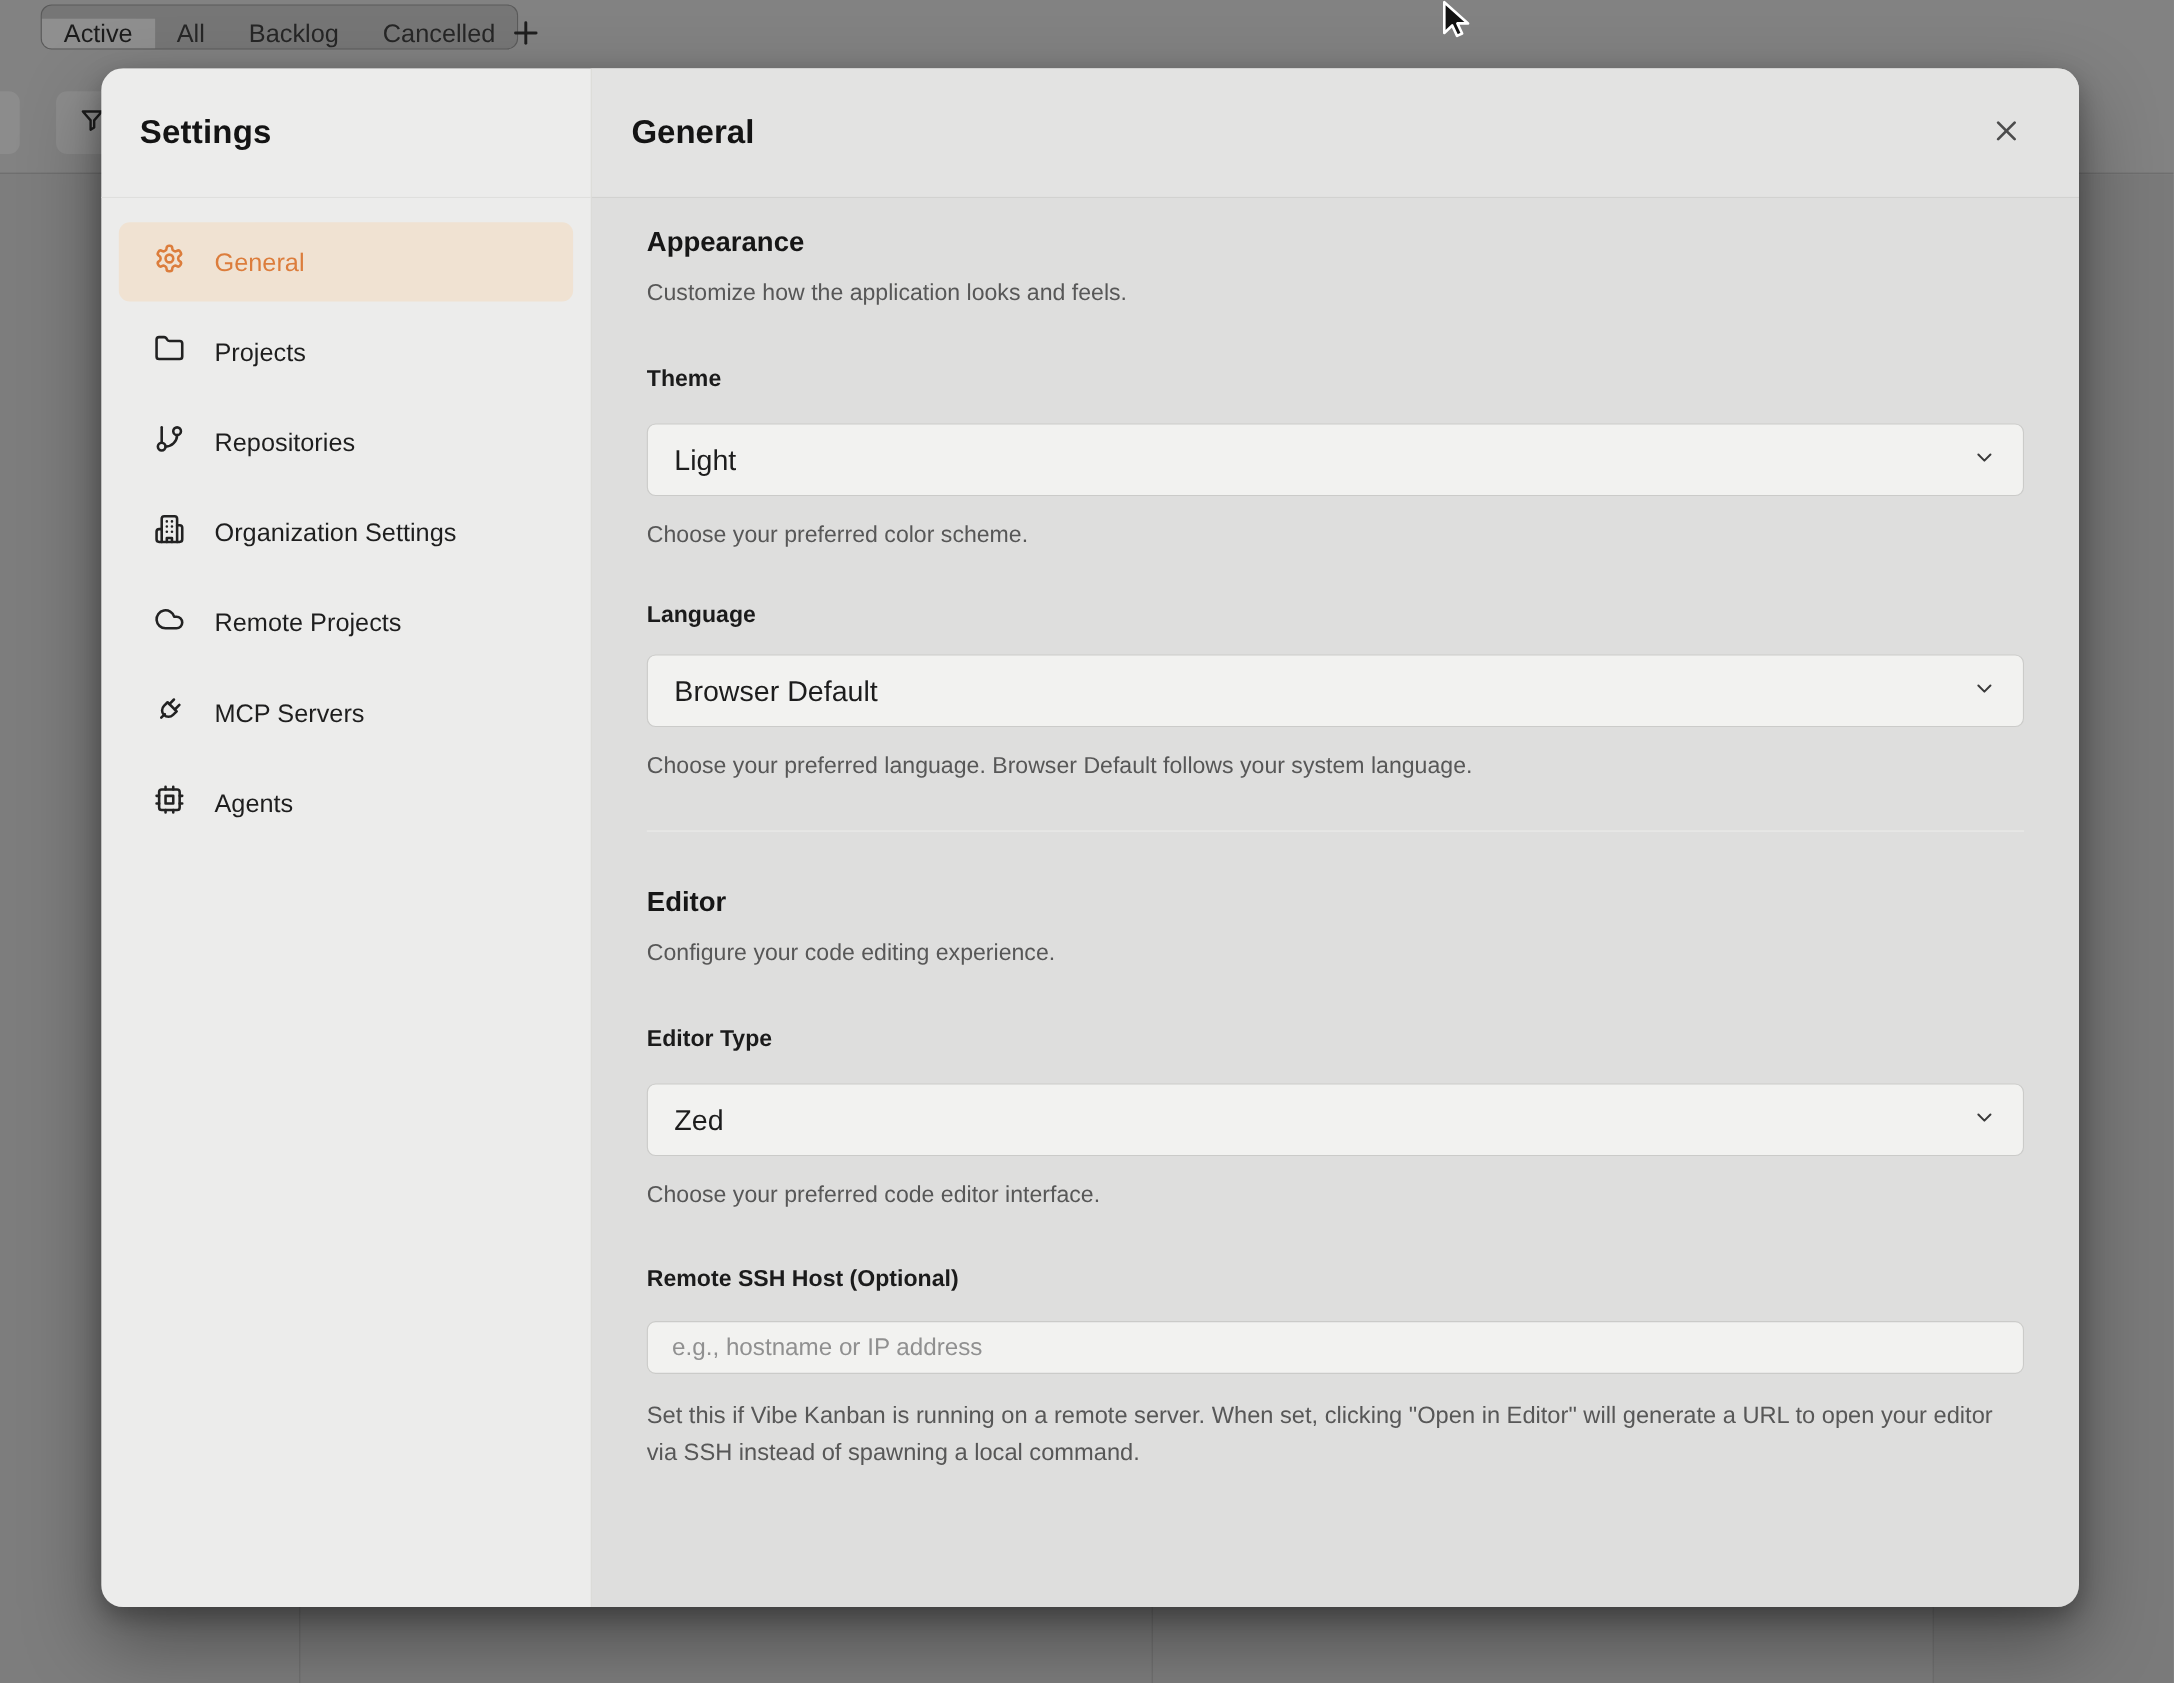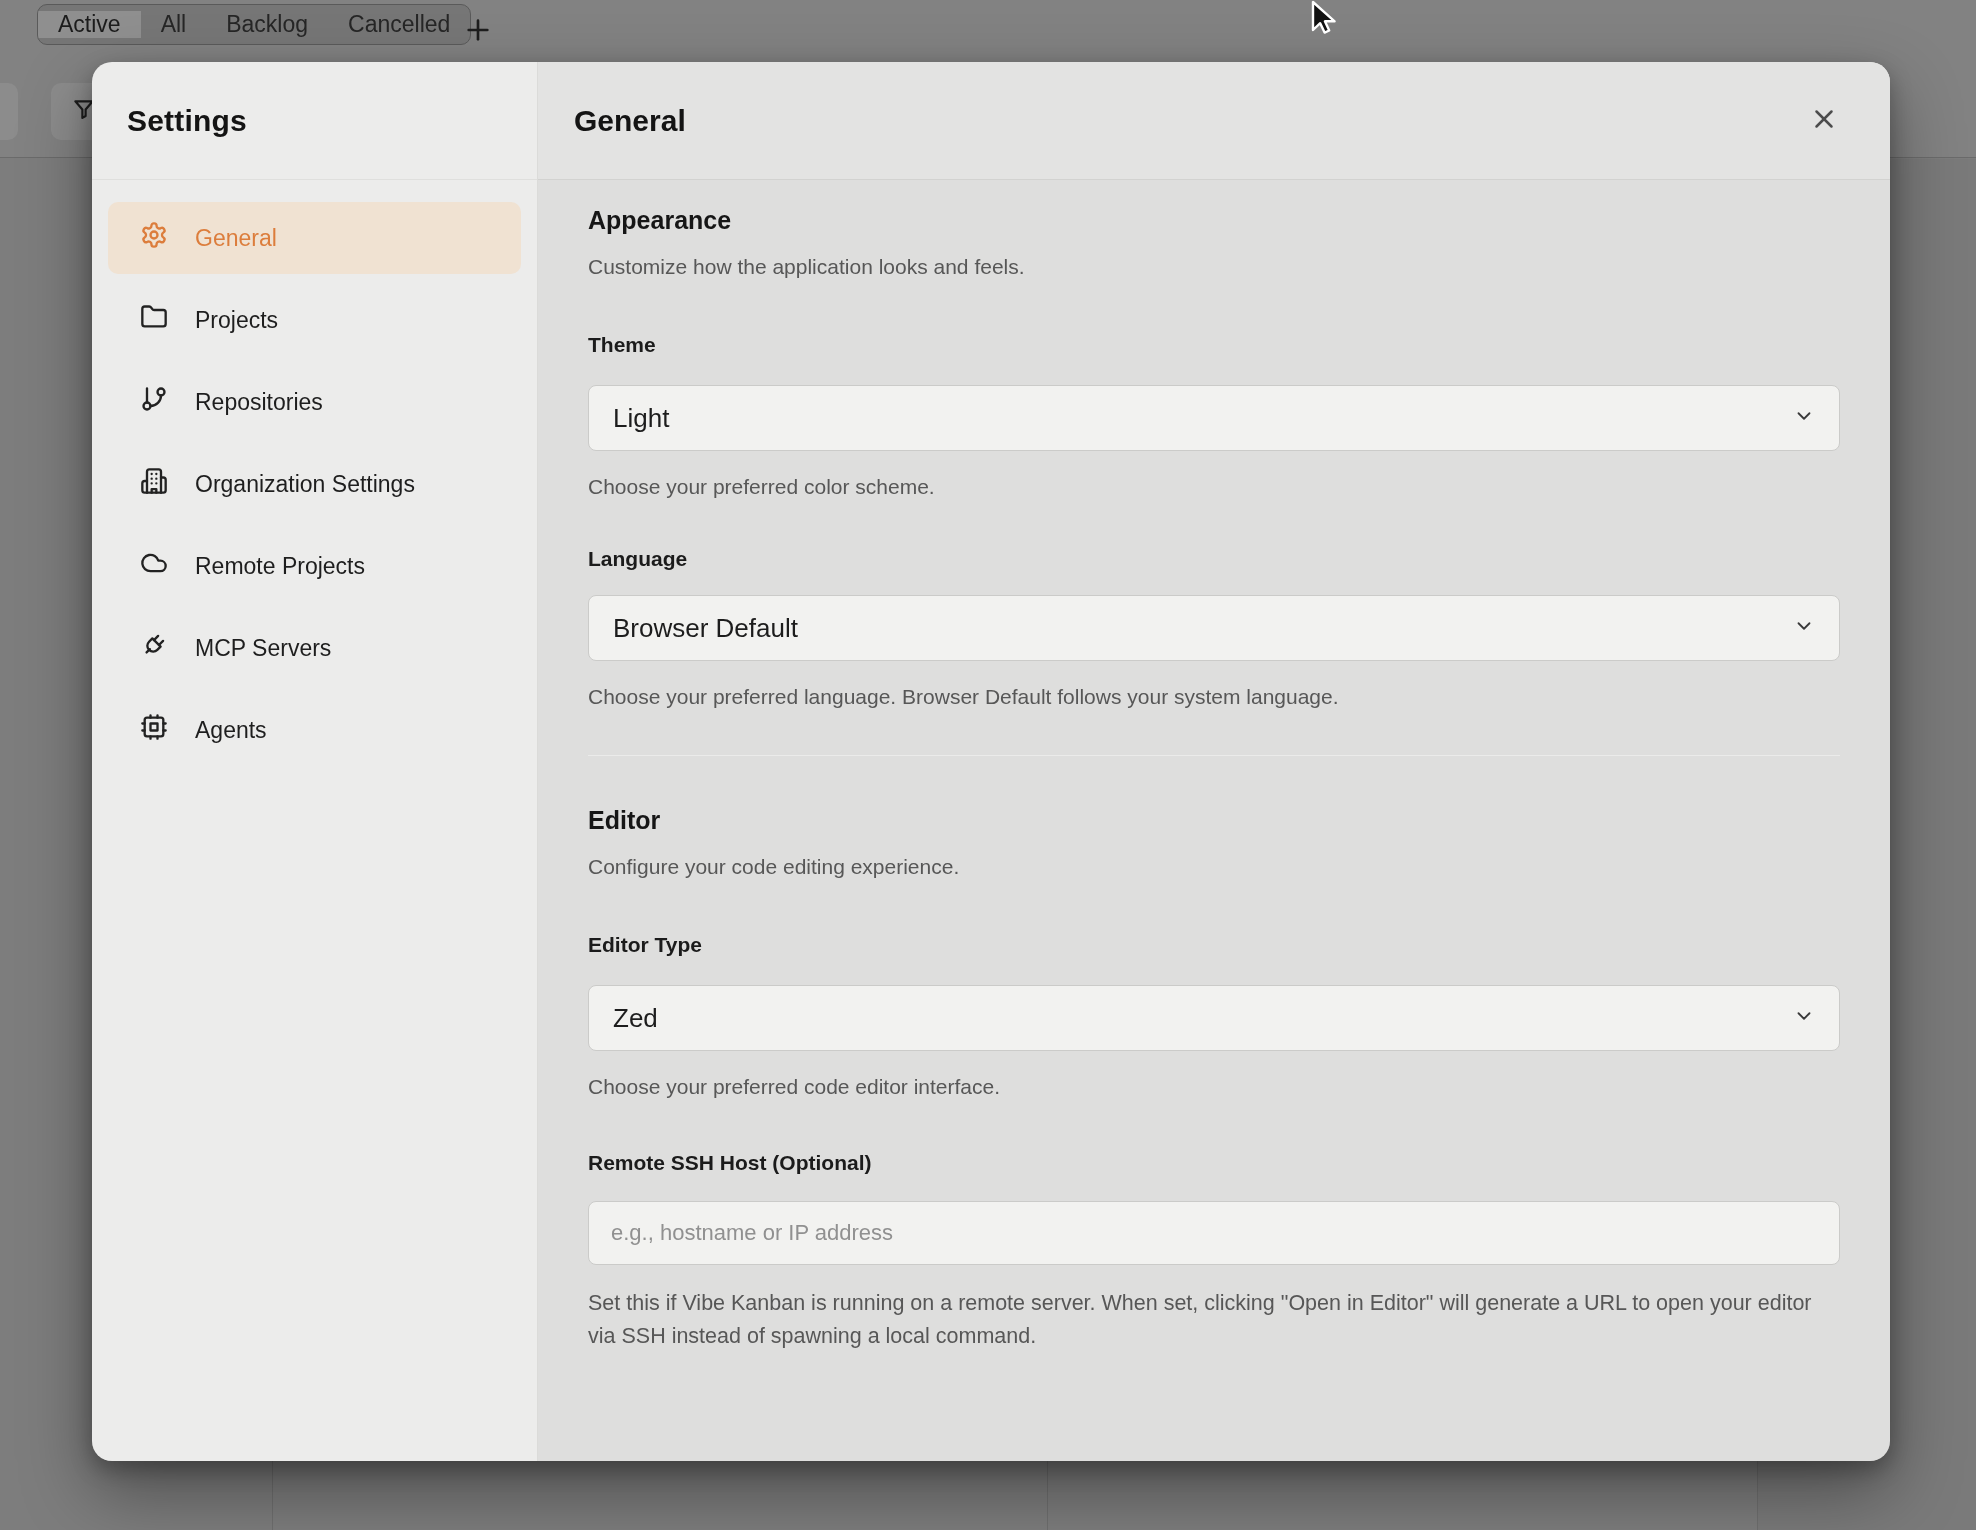--- a/index.html
+++ b/index.html
@@ -9,21 +9,21 @@
 
   
   .app-bg { position:absolute; inset:0; background:#7d7d7d; }
   .topbar { position:absolute; left:0; top:0; width:100%; height:158px;
     background:#828282; border-bottom:1px solid #6b6b6b; }
   .board { position:absolute; left:0; top:159px; right:0; bottom:0; }
   .col-line { position:absolute; top:0; bottom:0; width:1px; background:#6f6f6f; }
   .col-right { position:absolute; top:0; bottom:0; left:1758px; right:0; background:#7a7a7a; }
 
   .tabgroup { position:absolute; left:37px; top:4px; height:41px;
-    display:flex; align-items:center; border:1.5px solid #5a5a5a;
+    display:flex; align-items:flex-end; border:1.5px solid #5a5a5a;
     border-radius:10px; background:#767676; overflow:hidden; }
   .tab { display:flex; align-items:center; padding:0 20px; font-size:23px;
     color:#262626; background:transparent; border:none; }
   .tab.active { background:#8f8f8f; color:#1c1c1c; }
   .add-tab { position:absolute; left:452px; top:5px; width:52px; height:52px;
     display:flex; align-items:center; justify-content:center; background:none; border:none; }
   .icon-btn-bg { position:absolute; top:83px; height:57px; border-radius:10px; background:#8c8c8c;
     display:flex; align-items:center; justify-content:center; border:none; }
   .btn-edge { left:-26px; width:44px; }
   .btn-filter { left:51px; width:66px; }
@@ -63,21 +63,21 @@
   .mt-theme { margin-top:54px; } .mt-lang { margin-top:48px; }
   .mt-etype { margin-top:54px; } .mt-ssh { margin-top:52px; }
   .select { margin-top:28px; height:66px; width:100%;
     background:#f2f2f0; border:1px solid #cbcbc9; border-radius:8px;
     display:flex; align-items:center; justify-content:space-between; padding:0 24px; }
   .select .val { font-size:26px; color:#1d1d1d; }
   .select svg { width:22px; height:22px; stroke:#3a3a3a; }
   .help { font-size:21px; color:#575757; margin-top:24px; }
   .divider { border:none; border-top:1px solid #ebebea; margin-top:46px; }
   .sec-editor { margin-top:50px; }
-  .text-input { margin-top:26px; height:64px; width:100%; background:#f2f2f0;
+  .text-input { margin-top:26px; height:48px; width:100%; background:#f2f2f0;
     border:1px solid #cbcbc9; border-radius:8px; padding:0 22px; font-size:22px;
     color:#1d4ed8; font-family:"Liberation Sans", sans-serif; }
   .text-input::placeholder { color:#909090; }
   .note { font-size:21.5px; color:#575757; line-height:33px; margin-top:22px; max-width:1240px; }
 
   
   .cursor { position:absolute; left:1310px; top:0; width:34px; height:40px; pointer-events:none; }
 </style>
 </head>
 <body>

